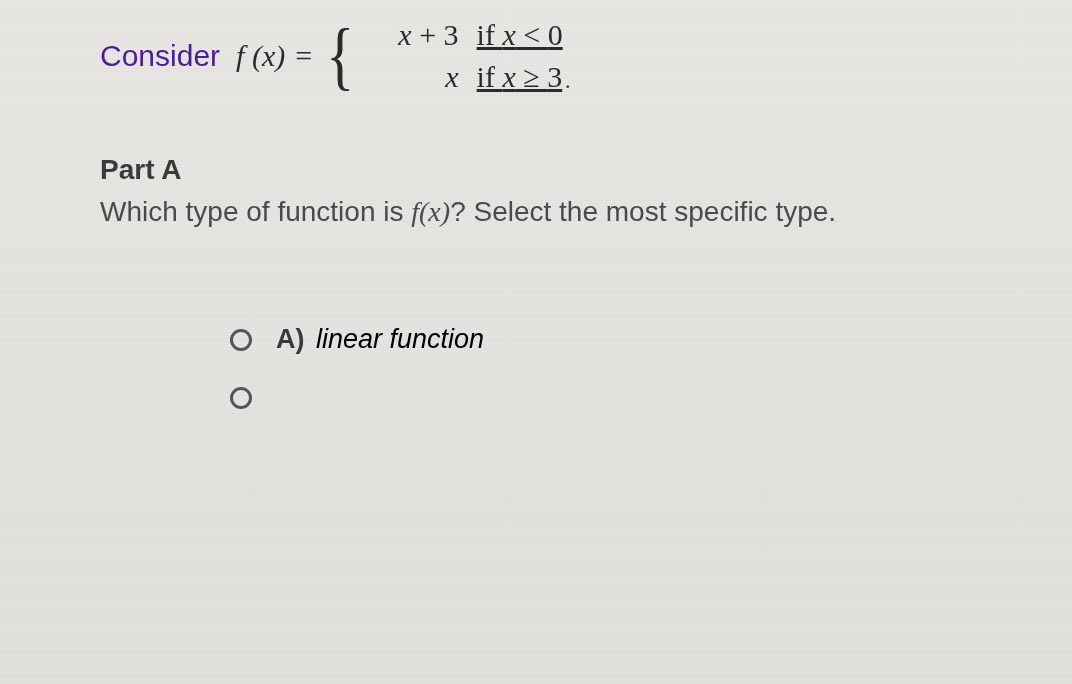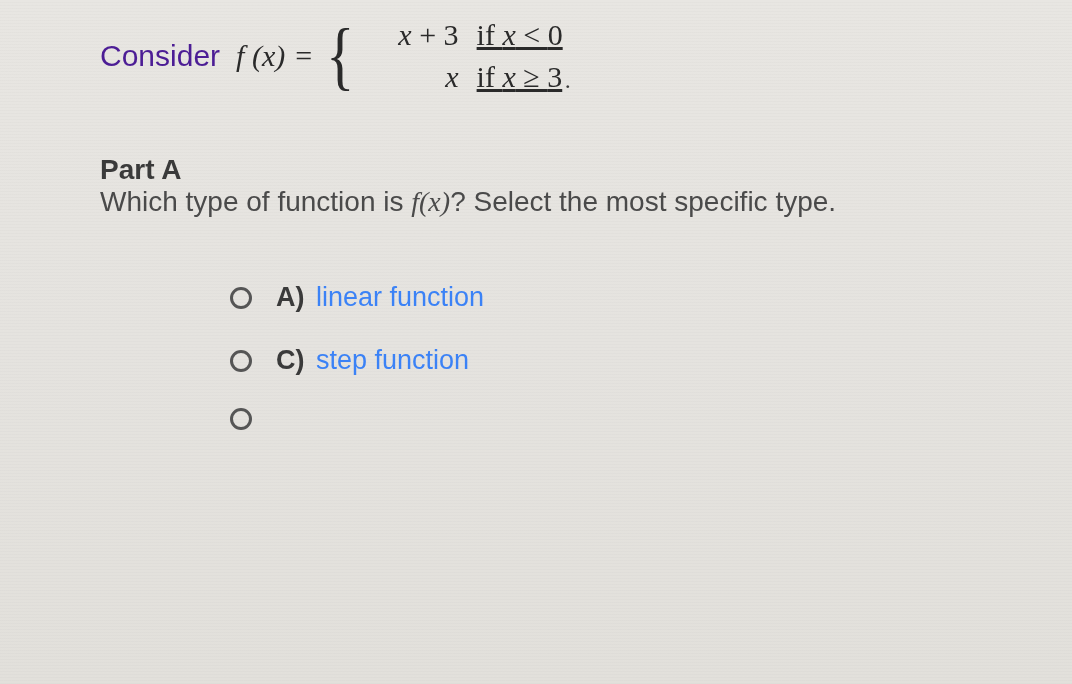--- a/index.html
+++ b/index.html
@@ -94,27 +94,28 @@
     .period {
       align-self: flex-end;
       margin-left: 2px;
       font-family: 'Times New Roman', serif;
       font-size: 24px;
     }
     .part-header {
       font-weight: 700;
       font-size: 28px;
       color: #3a3a3a;
+      margin-bottom: 10px;
       position: relative;
       z-index: 1;
     }
     .question-text {
       font-size: 28px;
       color: #4a4a4a;
-      margin-bottom: 64px;
+      margin-bottom: 96px;
       position: relative;
       z-index: 1;
     }
     .fx-inline {
       font-family: 'Times New Roman', serif;
       font-style: italic;
     }
     .answer-list {
       display: flex;
       flex-direction: column;
@@ -136,21 +137,22 @@
       border: 3px solid #555;
       border-radius: 50%;
       flex-shrink: 0;
     }
     .answer-letter {
       font-weight: 700;
       color: #3a3a3a;
       margin-right: 4px;
     }
     .answer-text {
-      color: #3b82f6;
+      color: #000000;
+      font-style: italic;
     }
   </style>
 </head>
 <body>
 
 <div class="equation-row">
   <span class="consider-label">Consider</span>
   <span class="fx-label">f (x)</span>
   <span class="equals">=</span>
   <span class="brace">{</span>
@@ -184,21 +186,14 @@
 <div class="answer-list">
   <div class="answer-row">
     <span class="radio-circle"></span>
     <span>
       <span class="answer-letter">A)</span>
       <span class="answer-text">linear function</span>
     </span>
   </div>
   <div class="answer-row">
     <span class="radio-circle"></span>
-    <span>
-      <span class="answer-letter">C)</span>
-      <span class="answer-text">step function</span>
-    </span>
-  </div>
-  <div class="answer-row">
-    <span class="radio-circle"></span>
   </div>
 </div>
 
 </body></html>

